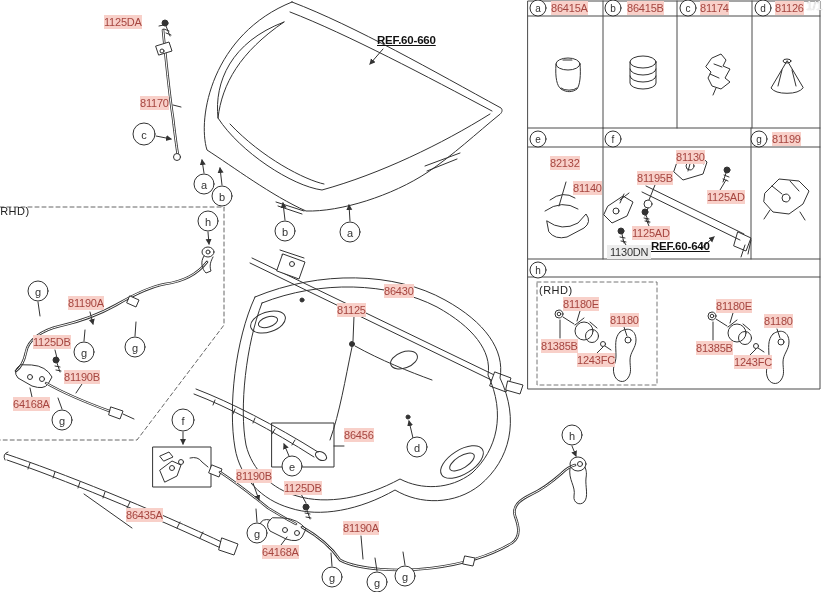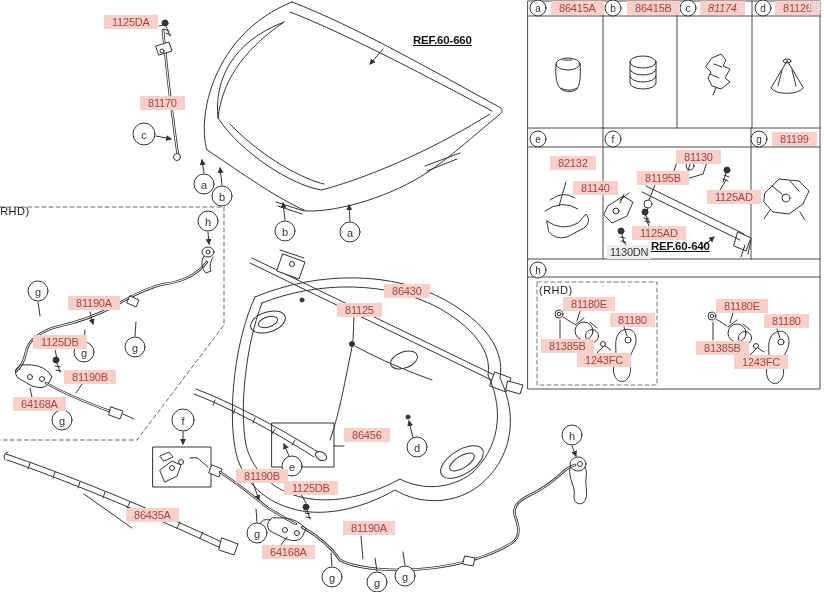--- a/index.html
+++ b/index.html
@@ -2,21 +2,21 @@
 <html><head>
 <meta charset="utf-8">
 <style>
   html,body{margin:0;padding:0;background:#ffffff;}
   #stage{position:relative;width:824px;height:592px;background:#fff;overflow:hidden;
          font-family:"Liberation Sans",sans-serif;}
   #watermark{position:absolute;z-index:0;font-family:"DejaVu Serif",serif;
              font-size:46px;color:rgba(125,125,125,.42);letter-spacing:1px;white-space:nowrap;}
   #art{position:absolute;left:0;top:0;z-index:1;}
   .label{position:absolute;z-index:2;white-space:nowrap;line-height:1.1;}
-  .lbl-pink{background:#f8d0c9;color:#a6453f;font-size:11px;padding:1px 8px;letter-spacing:-0.2px;}
+  .lbl-pink{background:#f8d0c9;color:#a6453f;font-size:11px;padding:1px 0;letter-spacing:-0.2px;}
   .lbl-ref{color:#111;font-size:11.5px;font-weight:bold;text-decoration:underline;letter-spacing:-0.2px;}
   .lbl-plain{color:#222;font-size:11px;letter-spacing:0.5px;}
   .lbl-gray{background:#ececec;color:#333;font-size:11px;padding:1px 3px;letter-spacing:-0.2px;}
   .lbl-faint{color:#efefef;font-size:12px;text-shadow:0 0 1px #aaa;}
 </style>
 </head>
 <body>
 
 <div id="stage">
 
@@ -359,37 +359,37 @@
         <circle cx="759" cy="139" r="8" fill="#fff" stroke="#333"></circle>
         <text x="759" y="139.5" text-anchor="middle" dominant-baseline="central" font-size="10" font-family="&quot;Liberation Sans&quot;, sans-serif" fill="#333" stroke="none">g</text>
         <circle cx="538" cy="270" r="8" fill="#fff" stroke="#333"></circle>
         <text x="538" y="270.5" text-anchor="middle" dominant-baseline="central" font-size="10" font-family="&quot;Liberation Sans&quot;, sans-serif" fill="#333" stroke="none">h</text>
       </g>
   </svg>
 
   <div id="labels-layer">
       <div class="label lbl-pink" style="left: 104px; top: 15px;">1125DA</div>
       <div class="label lbl-pink" style="left: 124px; top: 96px; margin-left: 16px;">81170</div>
-      <div class="label lbl-ref" style="left: 377px; top: 34px; margin-left: 36px;">REF.60-660</div>
+      <div class="label lbl-ref" style="left: 377px; top: 34px;">REF.60-660</div>
       <div class="label lbl-plain" style="left: -4px; top: 205px;">(RHD)</div>
       <div class="label lbl-pink" style="left: 68px; top: 296px;">81190A</div>
       <div class="label lbl-pink" style="left: 33px; top: 335px;">1125DB</div>
       <div class="label lbl-pink" style="left: 64px; top: 370px;">81190B</div>
       <div class="label lbl-pink" style="left: 13px; top: 397px;">64168A</div>
       <div class="label lbl-pink" style="left: 384px; top: 284px;">86430</div>
       <div class="label lbl-pink" style="left: 337px; top: 303px;">81125</div>
       <div class="label lbl-pink" style="left: 344px; top: 428px; text-align: center;">86456</div>
       <div class="label lbl-pink" style="left: 126px; top: 508px;">86435A</div>
       <div class="label lbl-pink" style="left: 236px; top: 469px;">81190B</div>
       <div class="label lbl-pink" style="left: 284px; top: 481px;">1125DB</div>
       <div class="label lbl-pink" style="left: 262px; top: 545px;">64168A</div>
       <div class="label lbl-pink" style="left: 343px; top: 521px;">81190A</div>
       <div class="label lbl-pink" style="left: 551px; top: 1px;">86415A</div>
       <div class="label lbl-pink" style="left: 627px; top: 1px;">86415B</div>
-      <div class="label lbl-pink" style="left: 700px; top: 1px; font-style: italic;">81174</div>
+      <div class="label lbl-pink" style="left: 700px; top: 1px;">81174</div>
       <div class="label lbl-pink" style="left: 775px; top: 1px;">81126</div>
       <div class="label lbl-pink" style="left: 550px; top: 132px; margin-top: 24px;">82132</div>
       <div class="label lbl-pink" style="left: 772px; top: 132px;">81199</div>
       <div class="label lbl-pink" style="left: 676px; top: 150px;">81130</div>
       <div class="label lbl-pink" style="left: 637px; top: 171px;">81195B</div>
       <div class="label lbl-pink" style="left: 573px; top: 181px;">81140</div>
       <div class="label lbl-pink" style="left: 707px; top: 190px;">1125AD</div>
       <div class="label lbl-pink" style="left: 632px; top: 226px;">1125AD</div>
       <div class="label lbl-gray" style="left: 607px; top: 245px;">1130DN</div>
       <div class="label lbl-ref" style="left: 651px; top: 240px;">REF.60-640</div>

